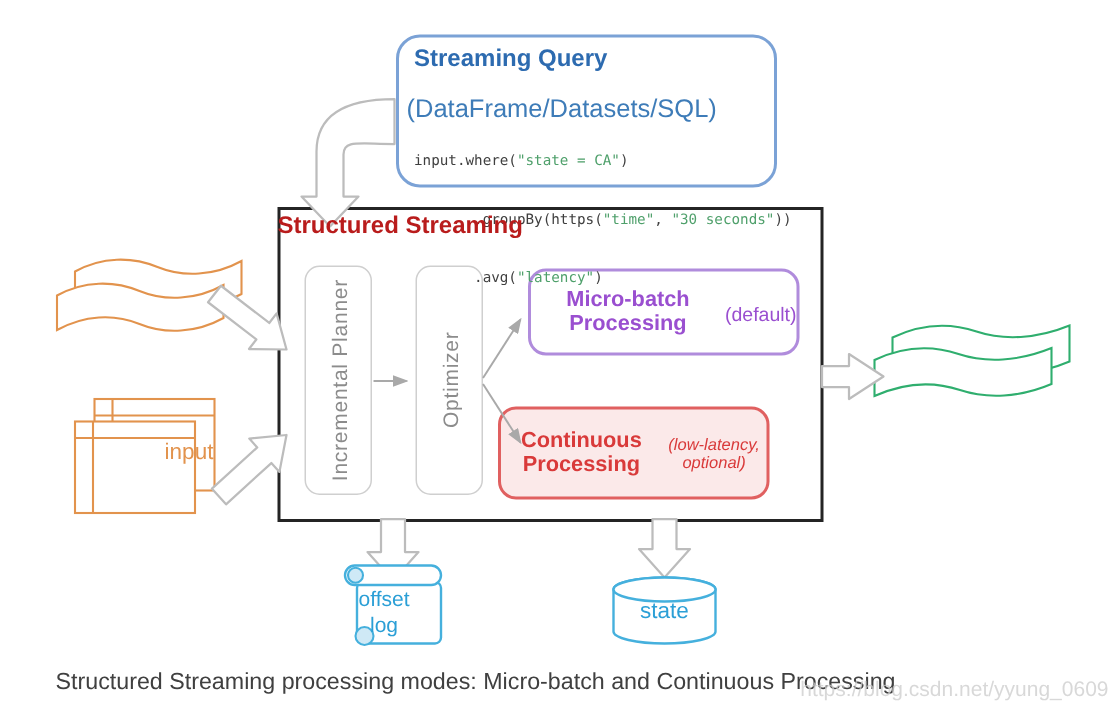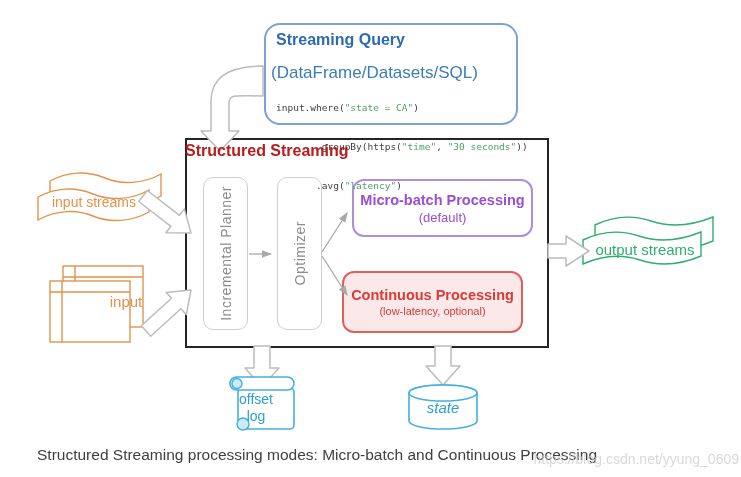--- a/index.html
+++ b/index.html
@@ -29,36 +29,36 @@
 
   .vbox {
     box-sizing:border-box; border:1.5px solid #cfcfcf; border-radius:10px; background:#fff;
     display:flex; align-items:center; justify-content:center;
   }
   .vbox.planner { left:203px; top:177px; width:45px; height:153px; }
   .vbox.optimizer { left:277px; top:177px; width:45px; height:153px; }
   .vlabel { writing-mode:vertical-rl; transform:rotate(180deg); color:var(--gray-label); font-size:14px; letter-spacing:0.5px; white-space:nowrap; }
 
   .mode-box {
-    box-sizing:border-box; border-radius:12px; display:flex; flex-direction:column;
+    box-sizing:border-box; border-radius:12px; display:flex; flex-direction:row;
     align-items:center; justify-content:center; text-align:center;
   }
   .mode-box.micro { left:352px; top:179px; width:181px; height:58px; border:2px solid var(--purple-border); background:#fff; }
   .mode-box.micro .t1 { color:var(--purple); font-size:14.5px; font-weight:700; }
   .mode-box.micro .t2 { color:var(--purple); font-size:13px; margin-top:2px; }
-  .mode-box.cont { left:342px; top:271px; width:181px; height:62px; border:2px solid var(--red-border); background:var(--red-fill); }
+  .mode-box.cont { left:332px; top:271px; width:181px; height:62px; border:2px solid var(--red-border); background:var(--red-fill); }
   .mode-box.cont .t1 { color:var(--red); font-size:14.5px; font-weight:700; }
-  .mode-box.cont .t2 { color:var(--red); font-size:11px; margin-top:2px; }
+  .mode-box.cont .t2 { color:var(--red); font-size:11px; margin-top:2px;font-style:italic; }
 
   
   .in-streams-label { left:38px; top:194px; width:112px; text-align:center; color:var(--orange); font-size:14px; }
   .in-tables-label { left:50px; top:292px; width:80px; text-align:center; color:var(--orange); font-size:15px; line-height:20px;margin-left:36px; }
   .out-streams-label { left:586px; top:241px; width:118px; text-align:center; color:var(--green); font-size:15px; }
   .offset-label { left:238px; top:391px; width:36px; text-align:center; color:var(--blue-text); font-size:14px; line-height:17px; }
-  .state-label { left:409px; top:399px; width:68px; text-align:center; color:var(--blue-text); font-size:15px;font-style:italic; }
+  .state-label { left:409px; top:399px; width:68px; text-align:center; color:var(--blue-text); font-size:15px; }
 
   .caption { left:0; top:446px; width:634px; text-align:center; color:#404040; font-size:15.5px; }
   .watermark { right:2px; top:451px; color:#cccccc; opacity:0.75; font-size:14px; }
 
   
   .stroke-orange { stroke:var(--orange); fill:#ffffff; stroke-width:1.4; }
   .stroke-green  { stroke:var(--green);  fill:#ffffff; stroke-width:1.4; }
   .stroke-blue   { stroke:var(--blue);   fill:#ffffff; stroke-width:1.6; }
   .fill-blue-curl{ stroke:var(--blue);   fill:#cfe9f6; stroke-width:1.4; }
   .block-arrow   { stroke:var(--arrow-stroke); fill:#ffffff; stroke-width:1.5; stroke-linejoin:round; }
@@ -139,25 +139,23 @@
   <div class="abs query-title">Streaming Query</div>
   <div class="abs query-subtitle">(DataFrame/Datasets/SQL)</div>
   <div class="abs code">
     <div><span>input.where(</span><span class="str">"state = CA"</span><span>)</span></div>
     <div><span>       .groupBy(https(</span><span class="str">"time"</span><span>, </span><span class="str">"30 seconds"</span><span>))</span></div>
     <div><span>       .avg(</span><span class="str">"latency"</span><span>)</span></div>
   </div>
 
   <div class="abs main-title">Structured Streaming</div>
 
-  <div class="abs in-streams-label">input streams</div>
   <div class="abs in-tables-label">
     <span style="display:block">input</span>
   </div>
-  <div class="abs out-streams-label">output streams</div>
 
   <div class="abs offset-label">
     <span style="display:block">offset</span>
     <span style="display:block">log</span>
   </div>
   <div class="abs state-label">state</div>
 
   <div class="abs caption">Structured Streaming processing modes: Micro-batch and Continuous Processing</div>
   <div class="abs watermark">https://blog.csdn.net/yyung_0609</div>
 </div>

